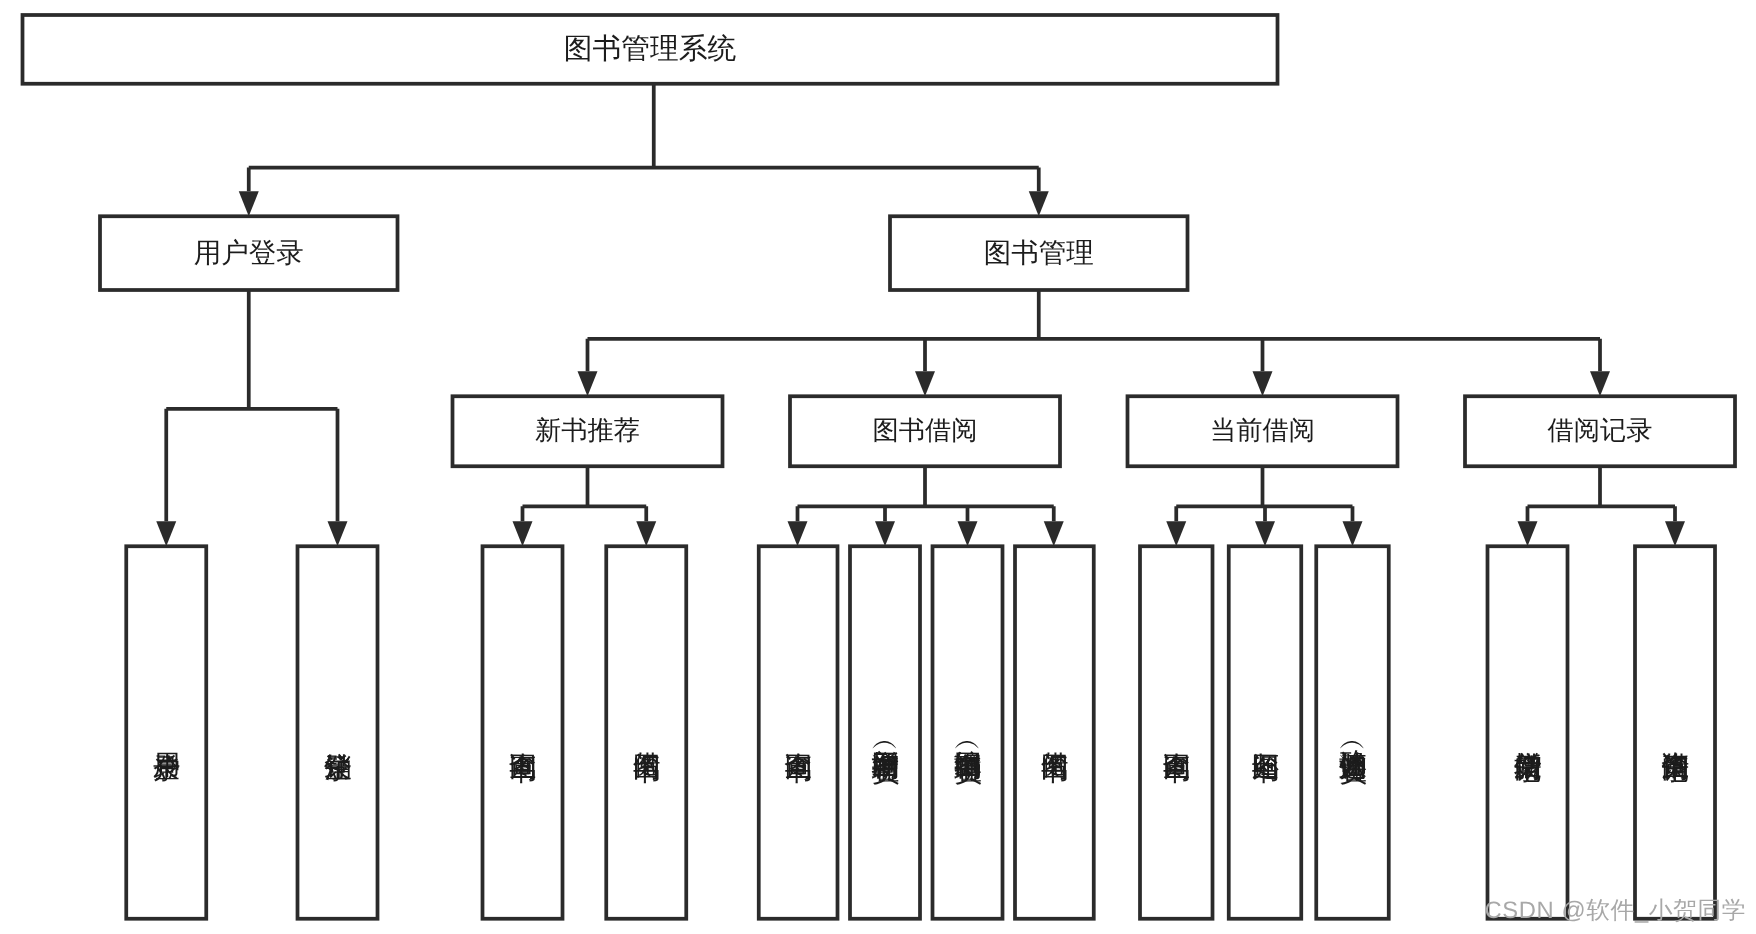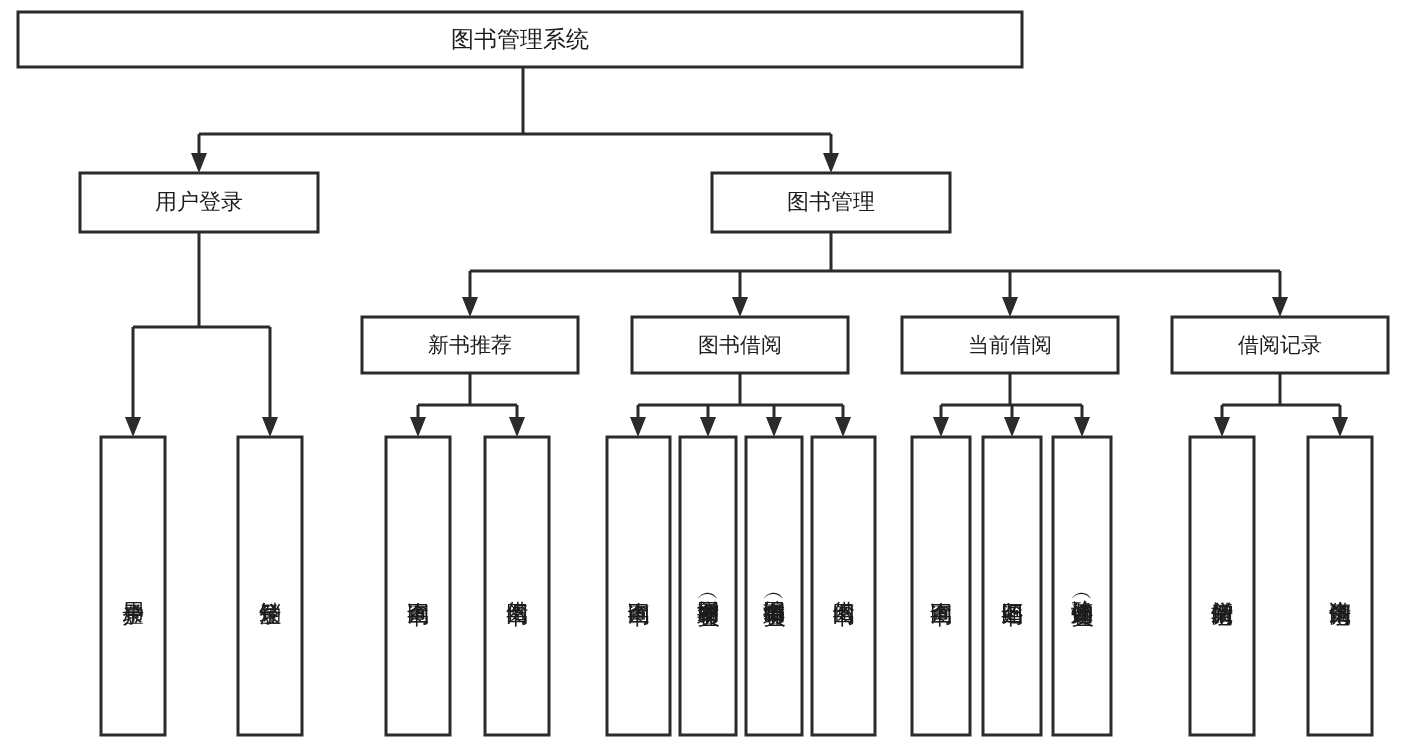--- a/index.html
+++ b/index.html
@@ -180,14 +180,15 @@
       <div class="vert-label" style="left: 680px; top: 437px; width: 56px; height: 298px;">新增图书（管理员）</div>
       <div class="vert-label" style="left: 746px; top: 437px; width: 56px; height: 298px;">编辑图书（管理员）</div>
       <div class="vert-label" style="left: 812px; top: 437px; width: 63px; height: 298px;">借阅图书</div>
       <div class="vert-label" style="left: 912px; top: 437px; width: 58px; height: 298px;">查询图书</div>
       <div class="vert-label" style="left: 983px; top: 437px; width: 58px; height: 298px;">归还图书</div>
       <div class="vert-label" style="left: 1053px; top: 437px; width: 58px; height: 298px;">确认归还（管理员）</div>
       <div class="vert-label" style="left: 1190px; top: 437px; width: 64px; height: 298px;">新增借阅记录</div>
       <div class="vert-label" style="left: 1308px; top: 437px; width: 64px; height: 298px;">查询借阅记录</div>
     </div>
 
+  <div id="watermark">CSDN @软件_小贺同学</div>
 
 </div>
 
 </body></html>

